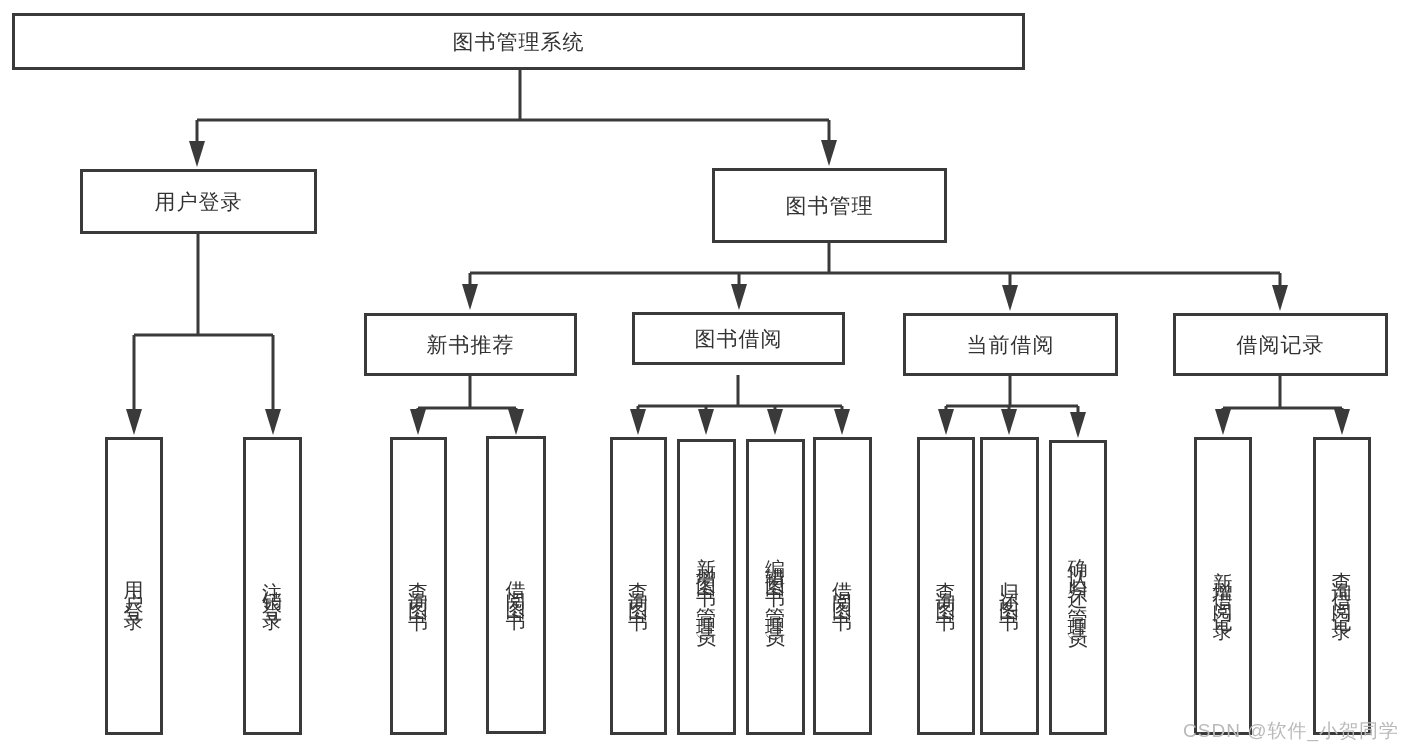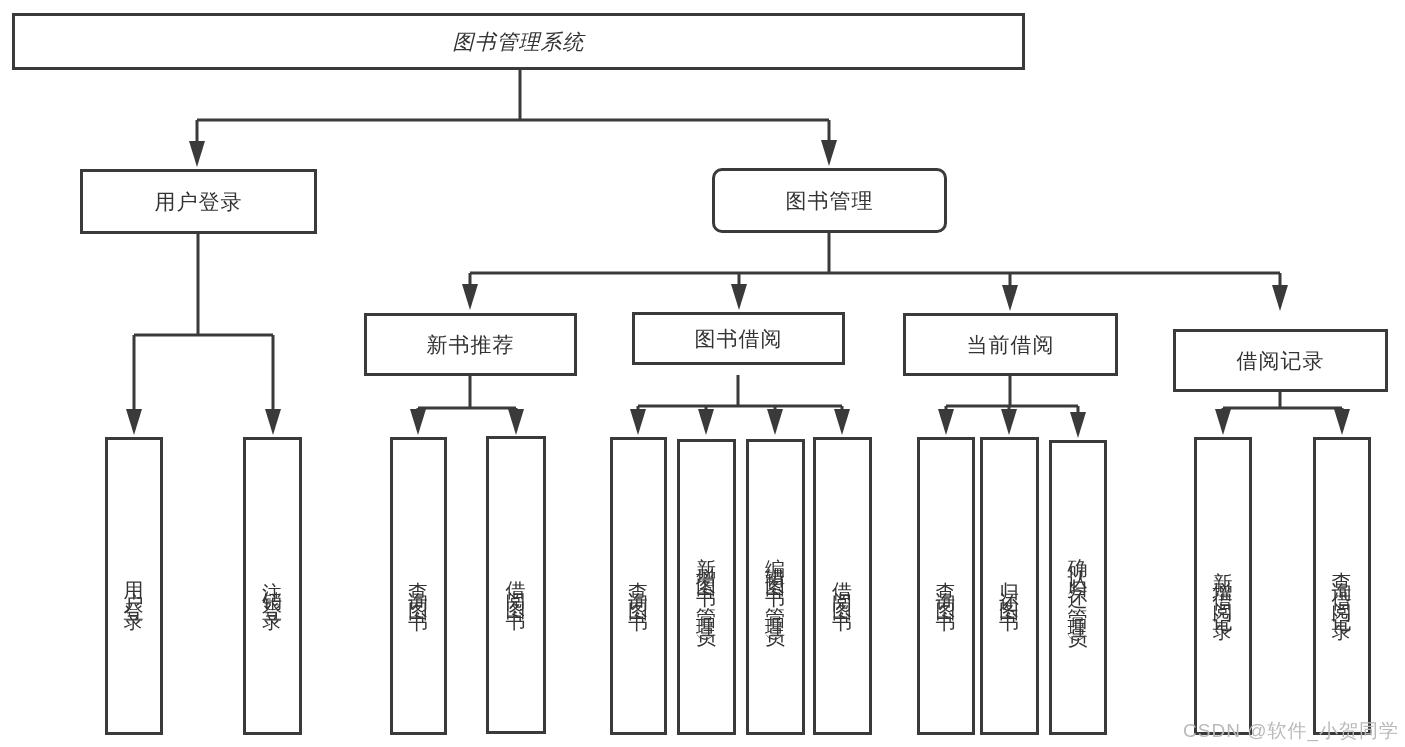--- a/index.html
+++ b/index.html
@@ -97,41 +97,41 @@
       <polygon points="767,409 783,409 775,435"></polygon>
       <polygon points="834,409 850,409 842,435"></polygon>
       <polygon points="938,409 954,409 946,435"></polygon>
       <polygon points="1001,409 1017,409 1009,435"></polygon>
       <polygon points="1070,412 1086,412 1078,438"></polygon>
       <polygon points="1215,409 1231,409 1223,435"></polygon>
       <polygon points="1334,409 1350,409 1342,435"></polygon>
     </g>
   </svg>
 
-  <div class="box hbox" style="left:12px; top:13px; width:1013px; height:57px;font-style:italic;">
+  <div class="box hbox" style="left:12px; top:13px; width:1013px; height:57px;">
     <span>图书管理系统</span>
   </div>
 
   <div class="box hbox" style="left:80px; top:169px; width:237px; height:65px;">
     <span>用户登录</span>
   </div>
-  <div class="box hbox" style="left:712px; top:168px; width:235px; height:65px;border-radius:10px;">
+  <div class="box hbox" style="left:712px; top:168px; width:235px; height:75px;">
     <span>图书管理</span>
   </div>
 
   <div class="box hbox" style="left:364px; top:313px; width:213px; height:63px;">
     <span>新书推荐</span>
   </div>
   <div class="box hbox" style="left:632px; top:312px; width:213px; height:53px;">
     <span>图书借阅</span>
   </div>
   <div class="box hbox" style="left:903px; top:313px; width:215px; height:63px;">
     <span>当前借阅</span>
   </div>
-  <div class="box hbox" style="left:1173px; top:329px; width:215px; height:63px;">
+  <div class="box hbox" style="left:1173px; top:313px; width:215px; height:63px;">
     <span>借阅记录</span>
   </div>
 
   <div class="box vbox" style="left:105px; top:437px; width:58px; height:298px;">
     <span>用户登录</span>
   </div>
   <div class="box vbox" style="left:243px; top:437px; width:59px; height:298px;">
     <span>注销登录</span>
   </div>
 

